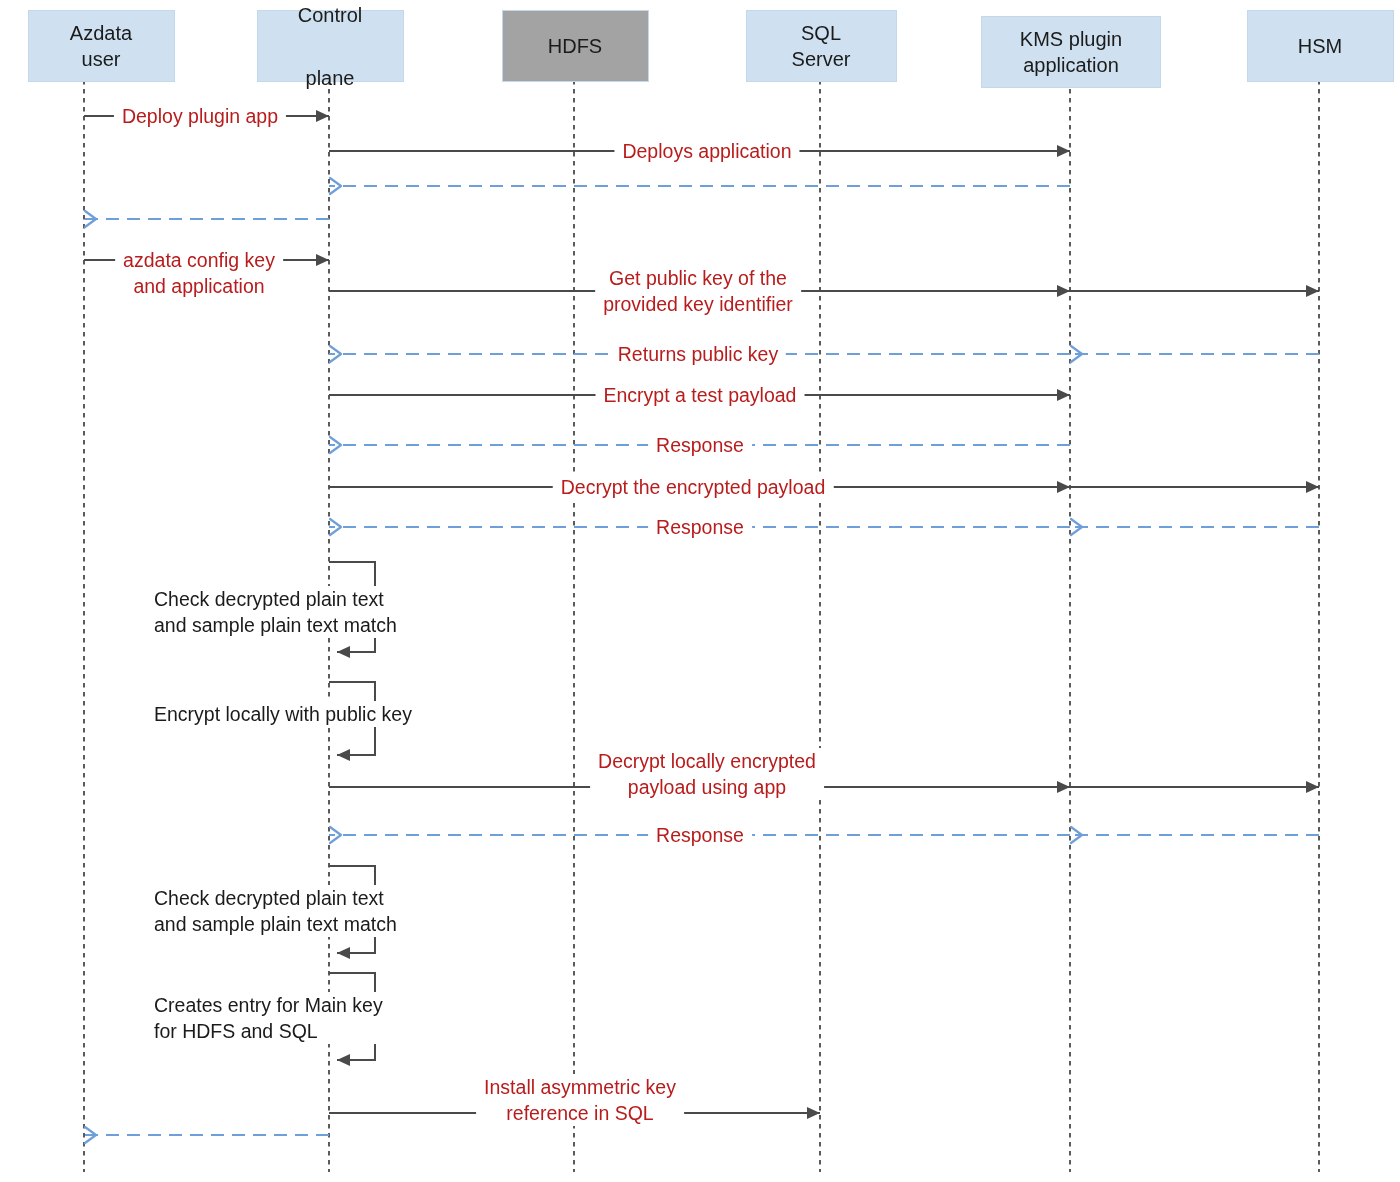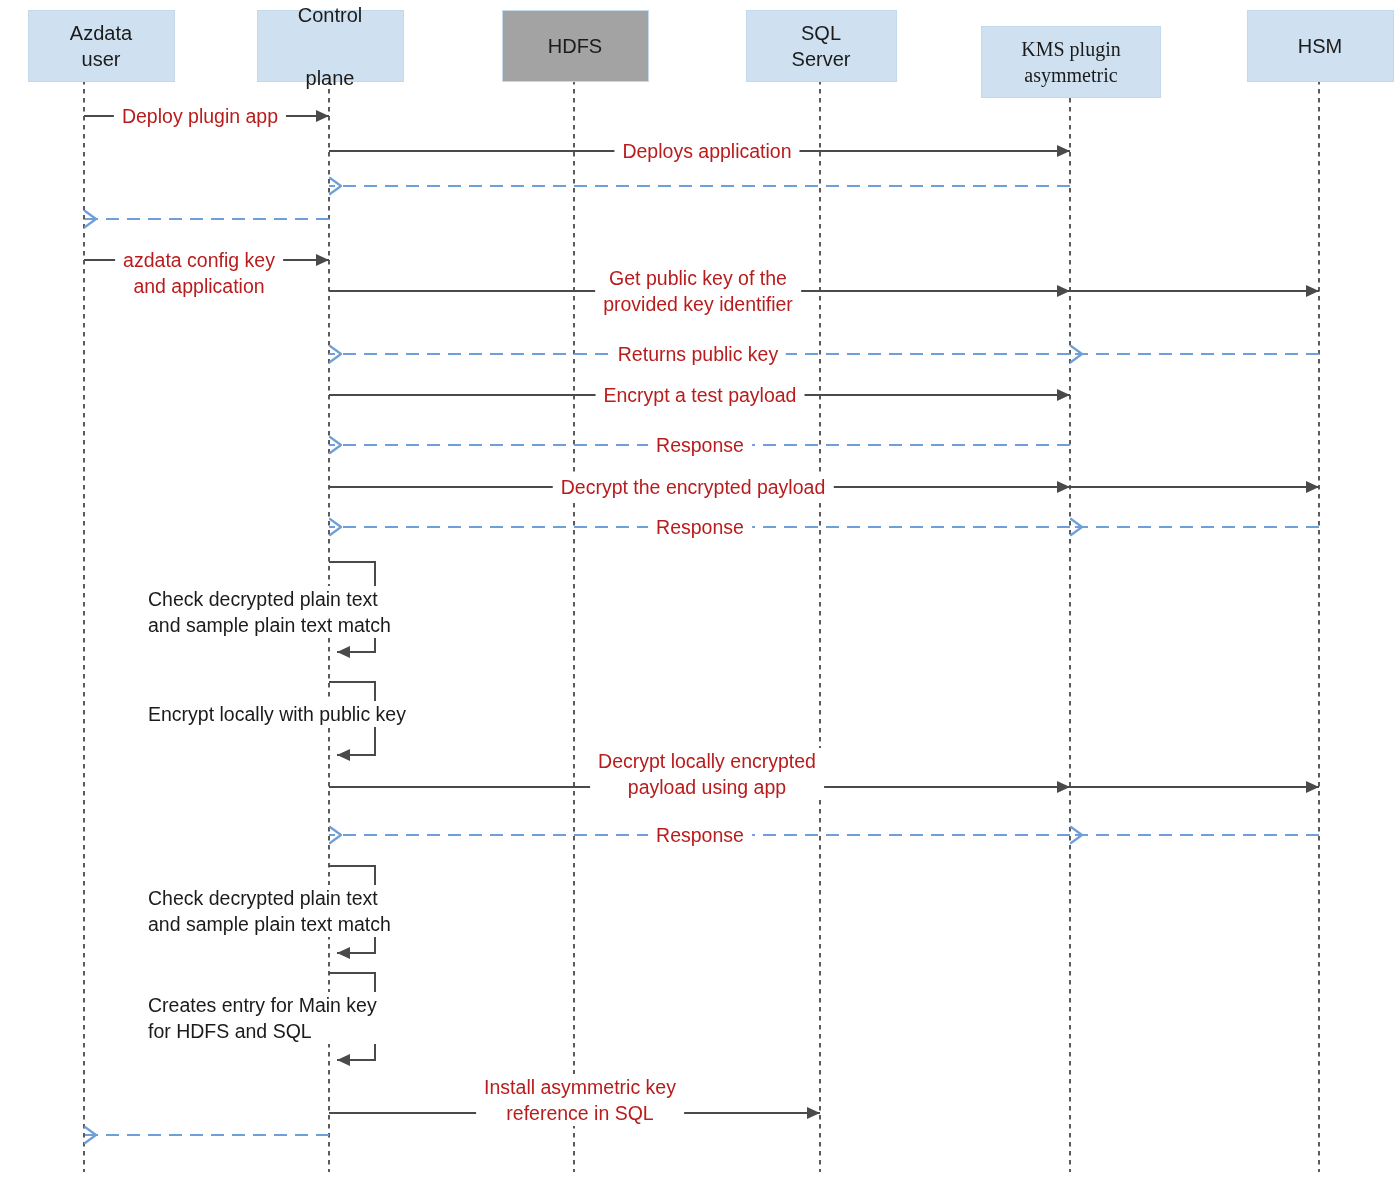--- a/index.html
+++ b/index.html
@@ -29,20 +29,21 @@
     white-space:nowrap;
   }
   .self-label{
     position:absolute;
     background:#ffffff;
     padding:0 4px 0 0;
     font-size:19.5px;line-height:26px;
     color:#1b1b1b;
     text-align:left;
     white-space:nowrap;
+    margin-left:6px;
   }
 </style>
 </head>
 <body>
 
 <div class="stage">
     <svg width="1400" height="1182">
       <defs>
         <marker id="head-solid" markerUnits="userSpaceOnUse" markerWidth="16" markerHeight="14" refX="14" refY="7" orient="auto">
           <path d="M1,1 L14,7 L1,13 Z" fill="#4a4a4a"></path>
@@ -91,23 +92,23 @@
       <div>Control</div>
       <div>plane</div>
     </div>
     <div class="actor-header" style="left: 501.5px; top: 10px; width: 145px; height: 70px; background: #a3a3a3; border: 1px solid rgb(195, 216, 234);">
       <div>HDFS</div>
     </div>
     <div class="actor-header" style="left: 745.5px; top: 10px; width: 149px; height: 70px; background: rgb(207, 225, 241); border: 1px solid rgb(195, 216, 234);">
       <div>SQL</div>
       <div>Server</div>
     </div>
-    <div class="actor-header" style="left: 981px; top: 26px; width: 178px; height: 70px; background: rgb(207, 225, 241); border: 1px solid rgb(195, 216, 234); font-family: Liberation Serif, serif;">
+    <div class="actor-header" style="left: 981px; top: 16px; width: 178px; height: 70px; background: rgb(207, 225, 241); border: 1px solid rgb(195, 216, 234);">
       <div>KMS plugin</div>
-      <div>asymmetric</div>
+      <div>application</div>
     </div>
     <div class="actor-header" style="left: 1246.5px; top: 10px; width: 145px; height: 70px; background: rgb(207, 225, 241); border: 1px solid rgb(195, 216, 234);">
       <div>HSM</div>
     </div>
     <div class="msg-label" style="left: 200px; top: 116px;">
       <div>Deploy plugin app</div>
     </div>
     <div class="msg-label" style="left: 707px; top: 151px;">
       <div>Deploys application</div>
     </div>

